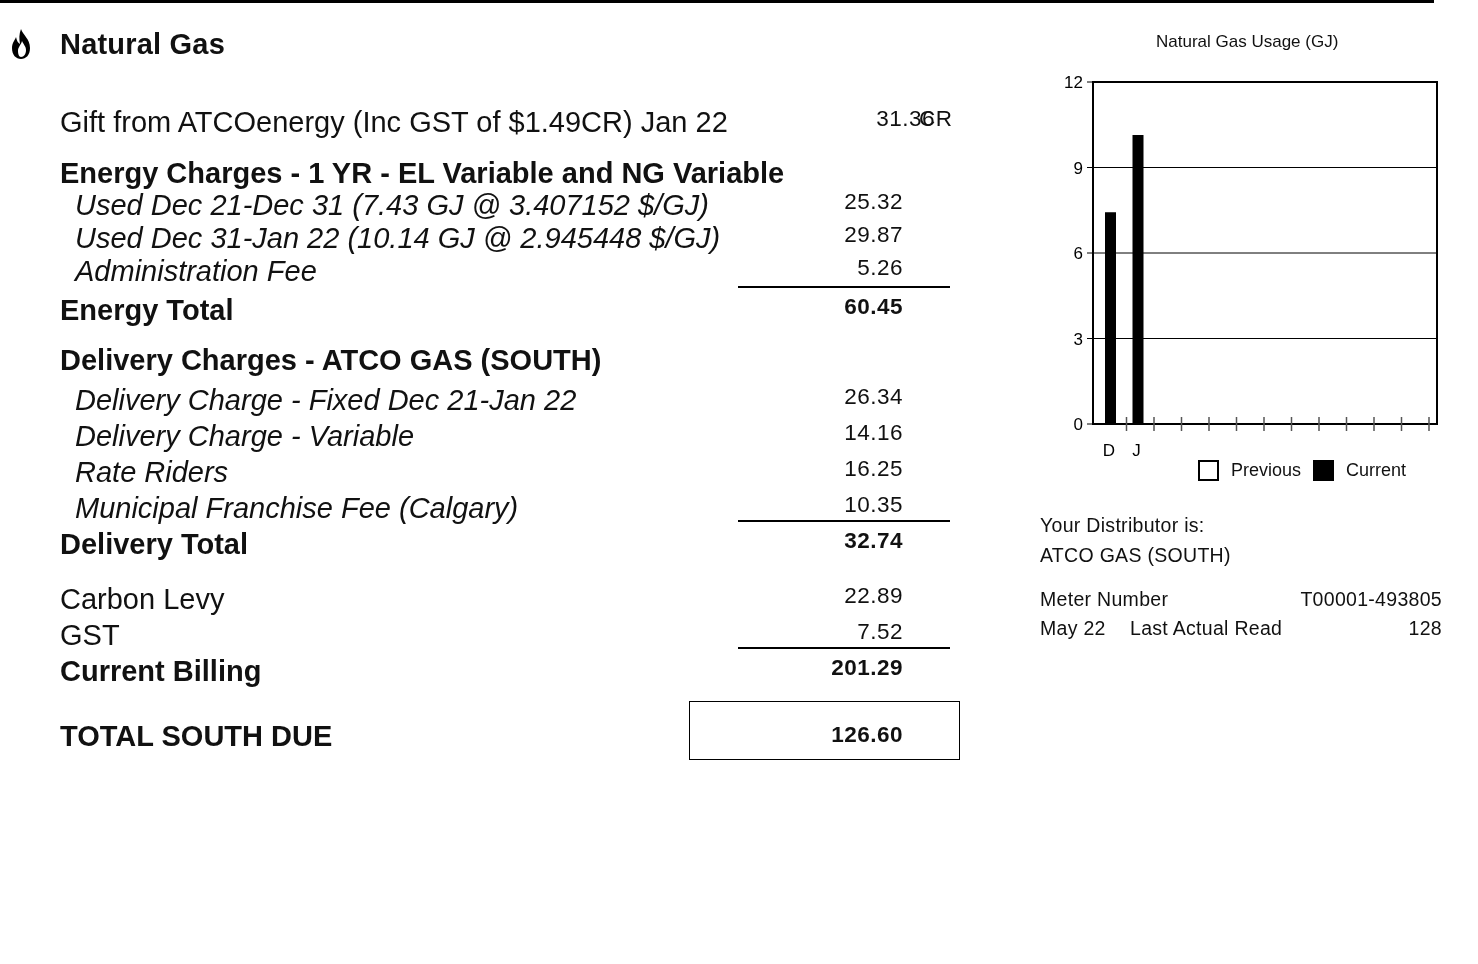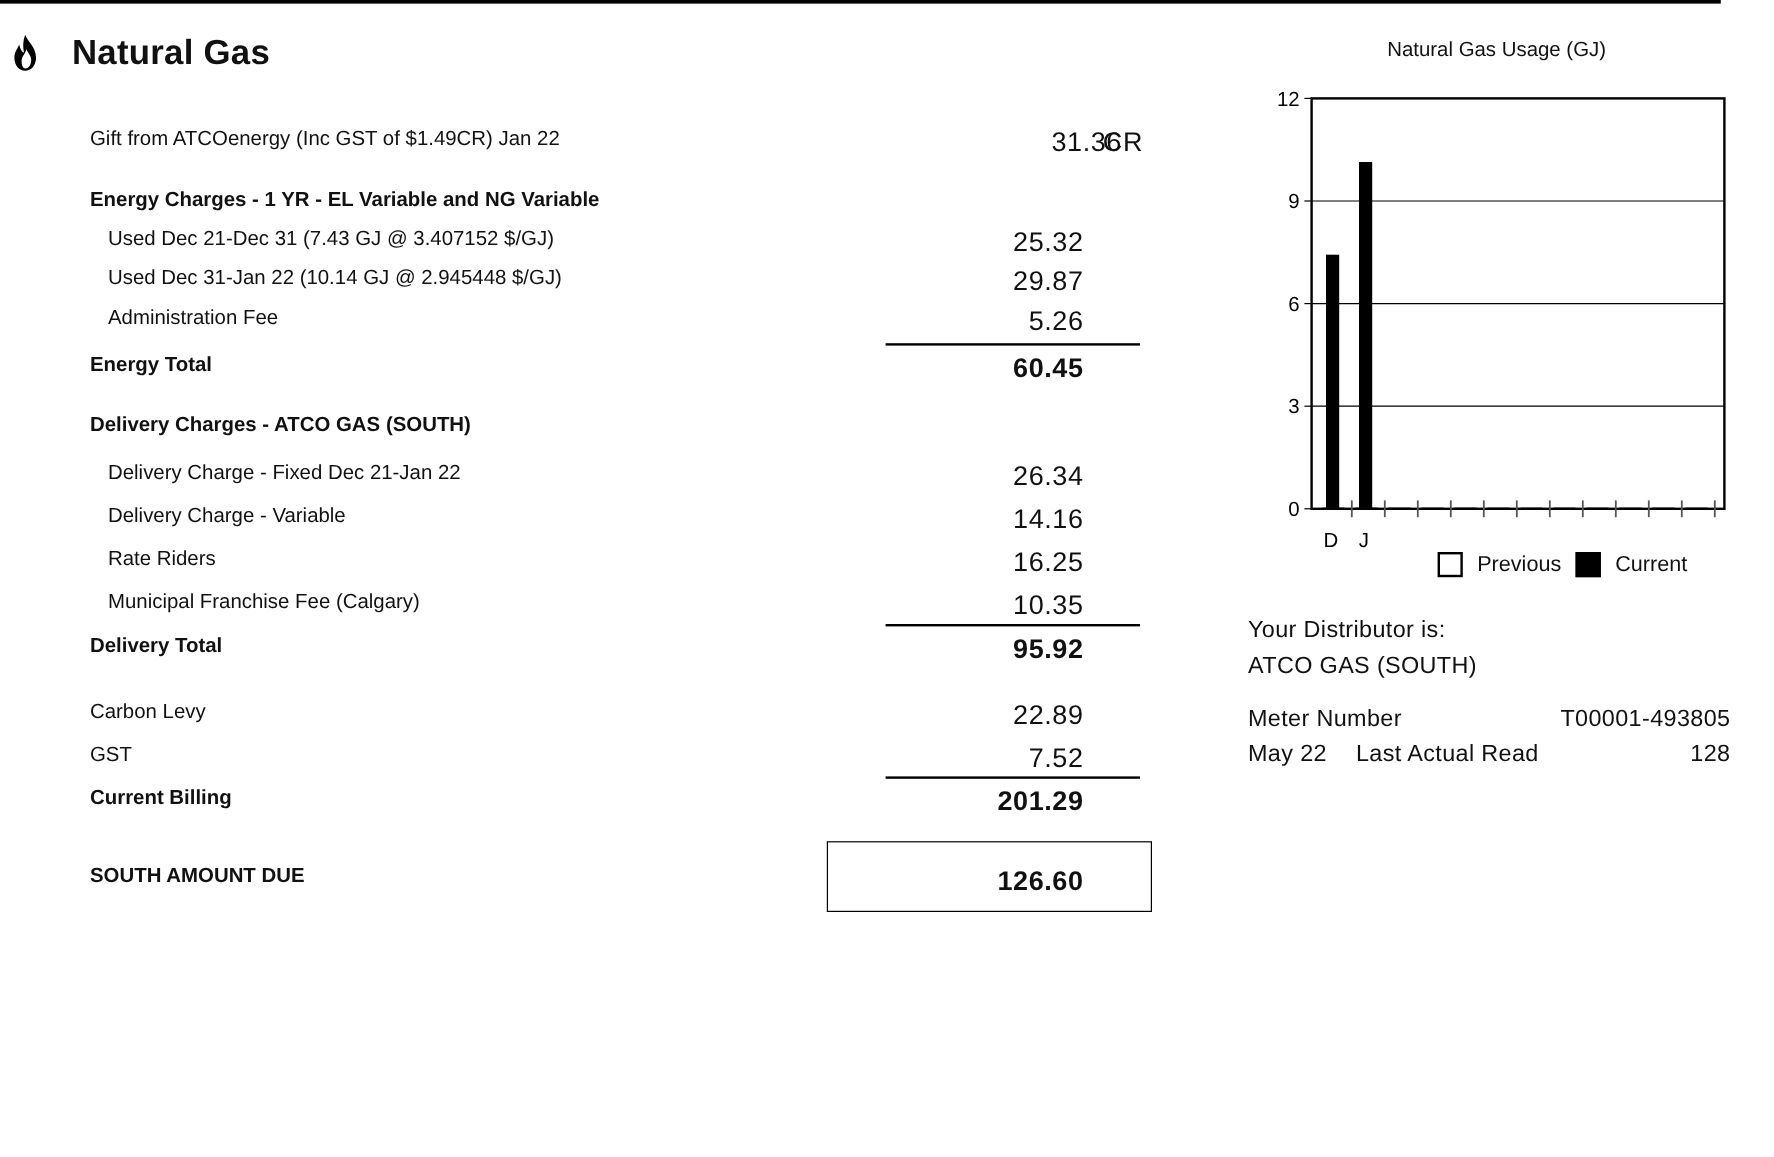--- a/index.html
+++ b/index.html
@@ -2,22 +2,22 @@
 <html><head>
 <meta charset="utf-8">
 <style>
   html, body { margin: 0; padding: 0; background: #ffffff; }
   body { width: 1478px; height: 964px; position: relative; overflow: hidden;
          font-family: "Liberation Sans", "DejaVu Sans", sans-serif; color: #111; }
   .top-rule { position: absolute; left: 0; top: 0; width: 1434px; height: 3px; background: #000; }
   .flame { position: absolute; left: 8px; top: 28px; width: 26px; height: 32px; }
   .title { position: absolute; left: 60px; top: 28px; font-size: 29px; font-weight: bold; letter-spacing: 0.2px; }
 
-  .row { position: absolute; left: 60px; font-size: 17px; white-space: nowrap; margin-left: 15px; }
-  .row.indent { left: 75px; }
+  .row { position: absolute; left: 60px; font-size: 29px; white-space: nowrap; }
+  .row.indent { left: 75px; font-style: italic; }
   .row.bold { font-weight: bold; }
   .amt { position: absolute; right: 575px; font-size: 22.5px; text-align: right; white-space: nowrap; letter-spacing: 0.5px; }
   .amt.bold { font-weight: bold; }
   .cr { position: absolute; left: 919px; font-size: 22.5px; letter-spacing: 0.5px; }
   .rule { position: absolute; left: 738px; width: 212px; height: 2px; background: #000; }
   .due-box { position: absolute; left: 689px; top: 701px; width: 269px; height: 57px; border: 1.5px solid #000; }
 
   .chart-title { position: absolute; left: 1156px; top: 32px; font-size: 17px; text-align: center; }
   .chart { position: absolute; left: 1050px; top: 70px; }
   .legend { position: absolute; top: 460px; left: 1150px; font-size: 18px; display: flex; align-items: center; margin-left: 48px; }
@@ -56,31 +56,31 @@
 <div class="row indent" style="top:384px">Delivery Charge - Fixed Dec 21-Jan 22</div>
 <div class="amt" style="top:384px">26.34</div>
 <div class="row indent" style="top:420px">Delivery Charge - Variable</div>
 <div class="amt" style="top:420px">14.16</div>
 <div class="row indent" style="top:456px">Rate Riders</div>
 <div class="amt" style="top:456px">16.25</div>
 <div class="row indent" style="top:492px">Municipal Franchise Fee (Calgary)</div>
 <div class="amt" style="top:492px">10.35</div>
 <div class="rule" style="top:520px"></div>
 <div class="row bold" style="top:528px">Delivery Total</div>
-<div class="amt bold" style="top:528px">95.92</div>
+<div class="amt bold" style="top:528px">32.74</div>
 
 <div class="row" style="top:583px">Carbon Levy</div>
 <div class="amt" style="top:583px">22.89</div>
 <div class="row" style="top:619px">GST</div>
 <div class="amt" style="top:619px">7.52</div>
 <div class="rule" style="top:647px"></div>
 <div class="row bold" style="top:655px">Current Billing</div>
 <div class="amt bold" style="top:655px">201.29</div>
 
-<div class="row bold" style="top:720px">SOUTH AMOUNT DUE</div>
+<div class="row bold" style="top:720px">TOTAL SOUTH DUE</div>
 <div class="due-box"></div>
 <div class="amt bold" style="top:722px">126.60</div>
 
 <div class="chart-title">Natural Gas Usage (GJ)</div>
 <svg class="chart" id="usage-chart" width="400" height="400" viewBox="0 0 400 400">
   <g id="chart-grid">
       <rect x="43" y="12" width="344" height="342" fill="none" stroke="#000" stroke-width="2"></rect>
       <line x1="43" x2="387" y1="268.5" y2="268.5" stroke="#000" stroke-width="1"></line>
       <line x1="43" x2="387" y1="183" y2="183" stroke="#000" stroke-width="1"></line>
       <line x1="43" x2="387" y1="97.5" y2="97.5" stroke="#000" stroke-width="1"></line>

